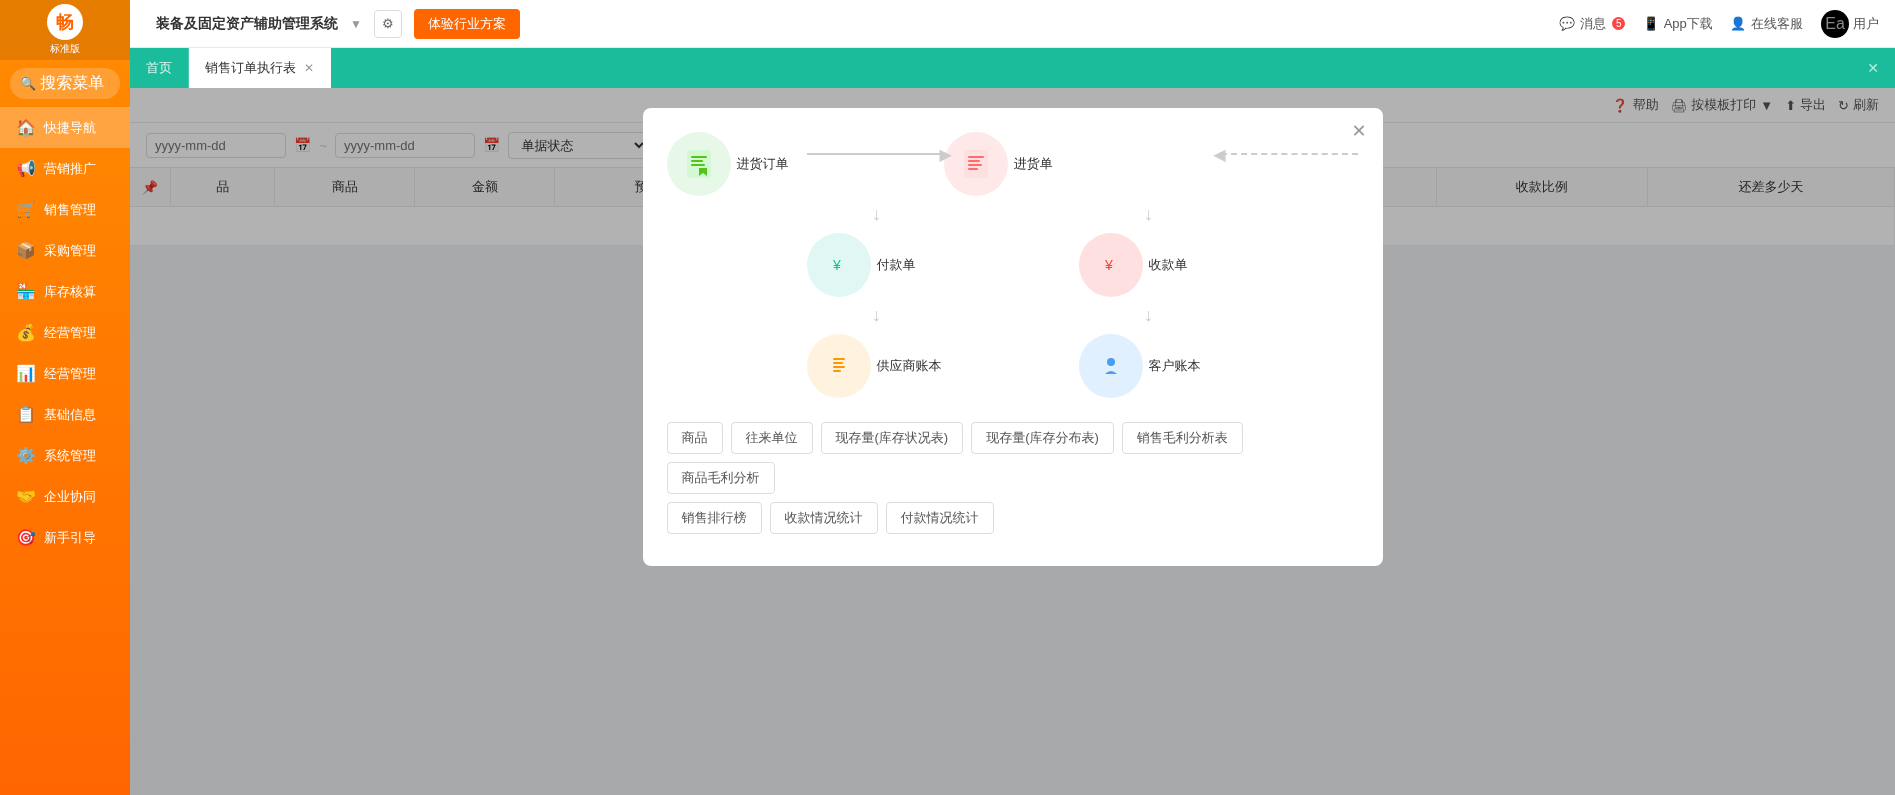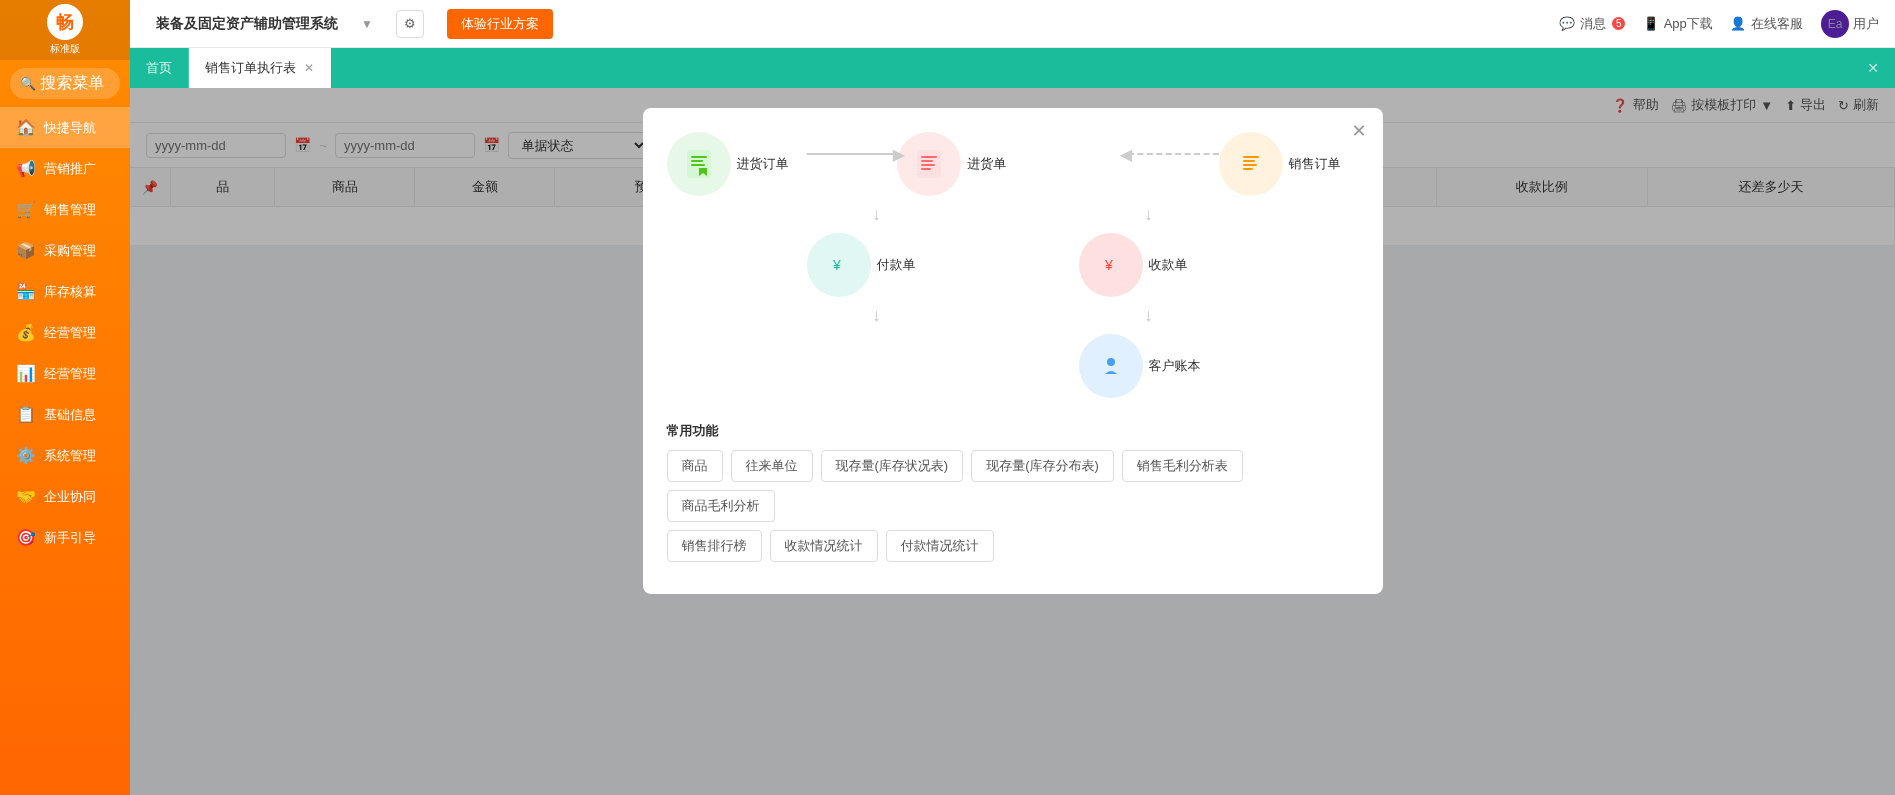--- a/index.html
+++ b/index.html
@@ -21,21 +21,21 @@
       width: 130px;
       display: flex;
       align-items: center;
       gap: 6px;
     }
     .logo-text { font-size: 12px; color: #ff6600; font-weight: bold; line-height: 1.3; }
     .header-center {
       flex: 1;
       display: flex;
       align-items: center;
-      gap: 23px;
+      gap: 12px;
       padding-left: 10px;
     }
     .system-title {
       font-size: 14px;
       color: #333;
       font-weight: bold;
     }
     .dropdown-arrow { color: #999; font-size: 12px; cursor: pointer; }
     .gear-btn {
       width: 28px; height: 28px;
@@ -66,24 +66,24 @@
     .badge {
       background: #ff4444;
       color: #fff;
       border-radius: 8px;
       font-size: 10px;
       padding: 1px 4px;
       margin-left: 2px;
     }
     .avatar {
       width: 28px; height: 28px;
-      background: #4c1d95;
+      background: #000000;
       border-radius: 50%;
       display: flex; align-items: center; justify-content: center;
-      color: #888; font-size: 12px;
+      color: #888; font-size: 16px;
     }
 
     
     .sidebar {
       position: fixed;
       top: 0; left: 0;
       width: 130px;
       height: 795px;
       background: linear-gradient(180deg, #ff8c00 0%, #ff6600 100%);
       z-index: 200;
@@ -593,32 +593,20 @@
           <span class="flow-label">进货单</span>
         </div>
 
         <div style="flex:1;"></div>
 
         <div class="flow-arrow-right">
           <div style="flex:1;border-top:2px dashed #ccc;position:relative;">
             <span style="position:absolute;left:-8px;top:-10px;color:#ccc;font-size:16px;">◀</span>
           </div>
         </div>
-        <div class="flow-item">
-          <div class="flow-circle orange">
-            <svg width="32" height="32" viewBox="0 0 32 32">
-                <rect x="4" y="2" width="24" height="28" rx="3" fill="#fff3e0"></rect>
-                <rect x="8" y="8" width="16" height="2" rx="1" fill="#ff9800"></rect>
-                <rect x="8" y="12" width="12" height="2" rx="1" fill="#ff9800"></rect>
-                <rect x="8" y="16" width="14" height="2" rx="1" fill="#ff9800"></rect>
-                <rect x="8" y="20" width="10" height="2" rx="1" fill="#ff9800"></rect>
-              </svg>
-          </div>
-          <span class="flow-label">销售订单</span>
-        </div>
       </div>
 
       <div class="flow-row">
         <div style="width:140px;"></div>
         <div style="flex:0;width:30px;"></div>
         <div style="width:140px;display:flex;justify-content:center;">
           <span style="color:#ccc;font-size:18px;">↓</span>
         </div>
         <div style="flex:1;"></div>
         <div style="width:140px;display:flex;justify-content:center;">
@@ -664,38 +652,49 @@
         <div style="width:140px;display:flex;justify-content:center;">
           <span style="color:#ccc;font-size:18px;">↓</span>
         </div>
         <div style="flex:0;width:30px;"></div>
         <div style="width:140px;"></div>
       </div>
 
       <div class="flow-row">
         <div style="width:140px;"></div>
         <div style="flex:0;width:30px;"></div>
+        <div class="flow-item">
+          <div class="flow-circle orange2">
+            <svg width="32" height="32" viewBox="0 0 32 32">
+                <rect x="6" y="4" width="20" height="24" rx="2" fill="#fff3e0"></rect>
+                <rect x="10" y="8" width="12" height="2" rx="1" fill="#ff9800"></rect>
+                <rect x="10" y="12" width="10" height="2" rx="1" fill="#ff9800"></rect>
+                <rect x="10" y="16" width="12" height="2" rx="1" fill="#ff9800"></rect>
+                <rect x="10" y="20" width="8" height="2" rx="1" fill="#ff9800"></rect>
+              </svg>
+          </div>
+          <span class="flow-label">供应商账本</span>
+        </div>
         <div style="flex:1;"></div>
         <div class="flow-item">
           <div class="flow-circle blue-light">
             <svg width="32" height="32" viewBox="0 0 32 32">
                 <rect x="6" y="4" width="20" height="24" rx="2" fill="#e0f0ff"></rect>
                 <circle cx="16" cy="12" r="4" fill="#4A9EF0"></circle>
                 <path d="M10 24 Q16 18 22 24" fill="#4A9EF0"></path>
               </svg>
           </div>
           <span class="flow-label">客户账本</span>
         </div>
         <div style="flex:0;width:30px;"></div>
         <div style="width:140px;"></div>
       </div>
     </div>
 
     <div class="common-functions">
-      <div class="common-title">常用功能</div>
       <div class="function-buttons">
         <button class="func-btn">商品</button>
         <button class="func-btn">往来单位</button>
         <button class="func-btn">现存量(库存状况表)</button>
         <button class="func-btn">现存量(库存分布表)</button>
         <button class="func-btn">销售毛利分析表</button>
         <button class="func-btn">商品毛利分析</button>
       </div>
       <div class="function-buttons">
         <button class="func-btn">销售排行榜</button>

